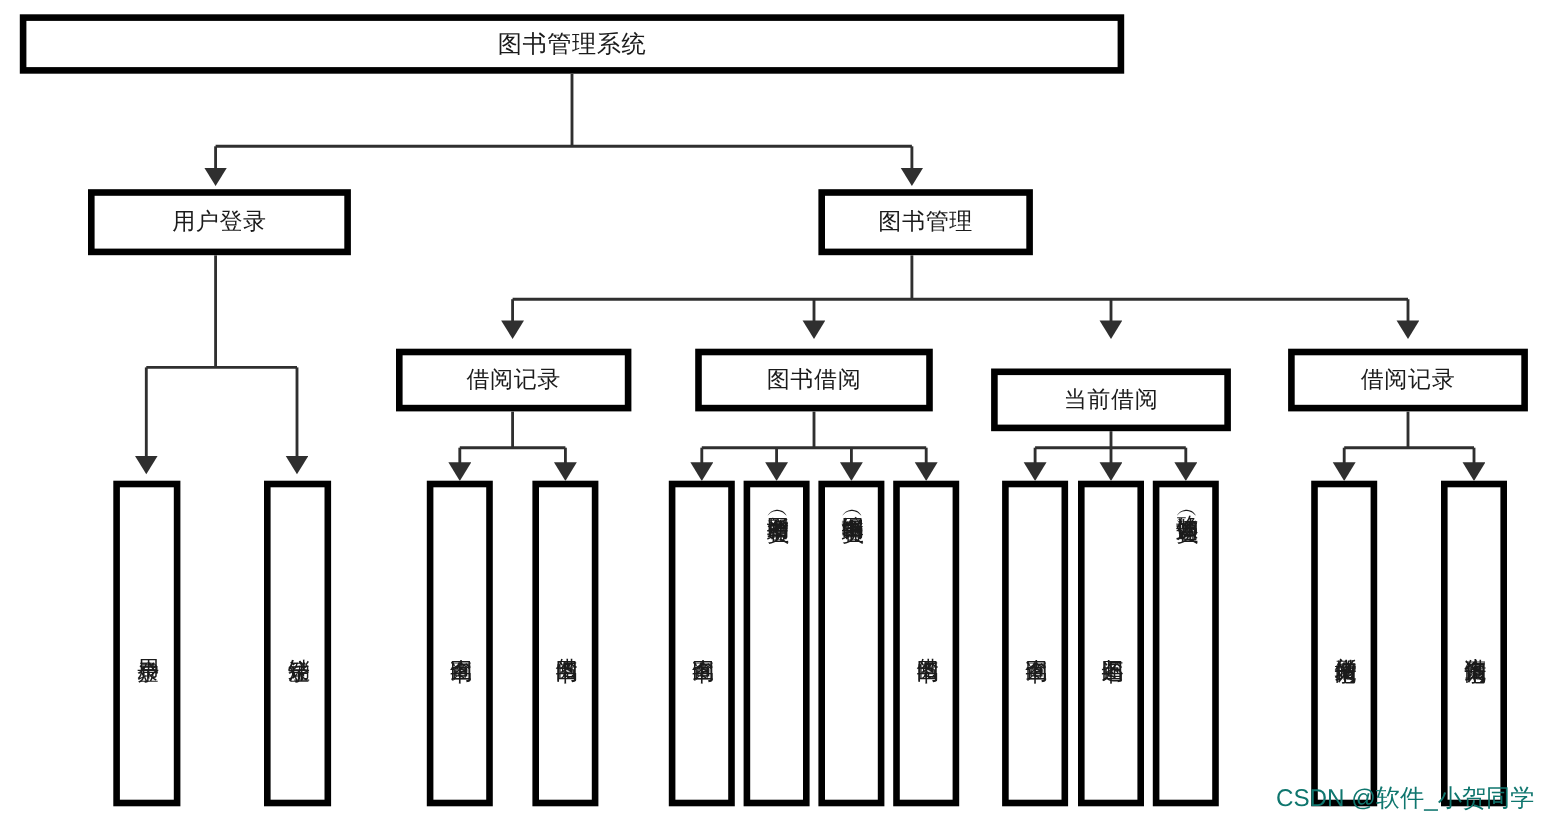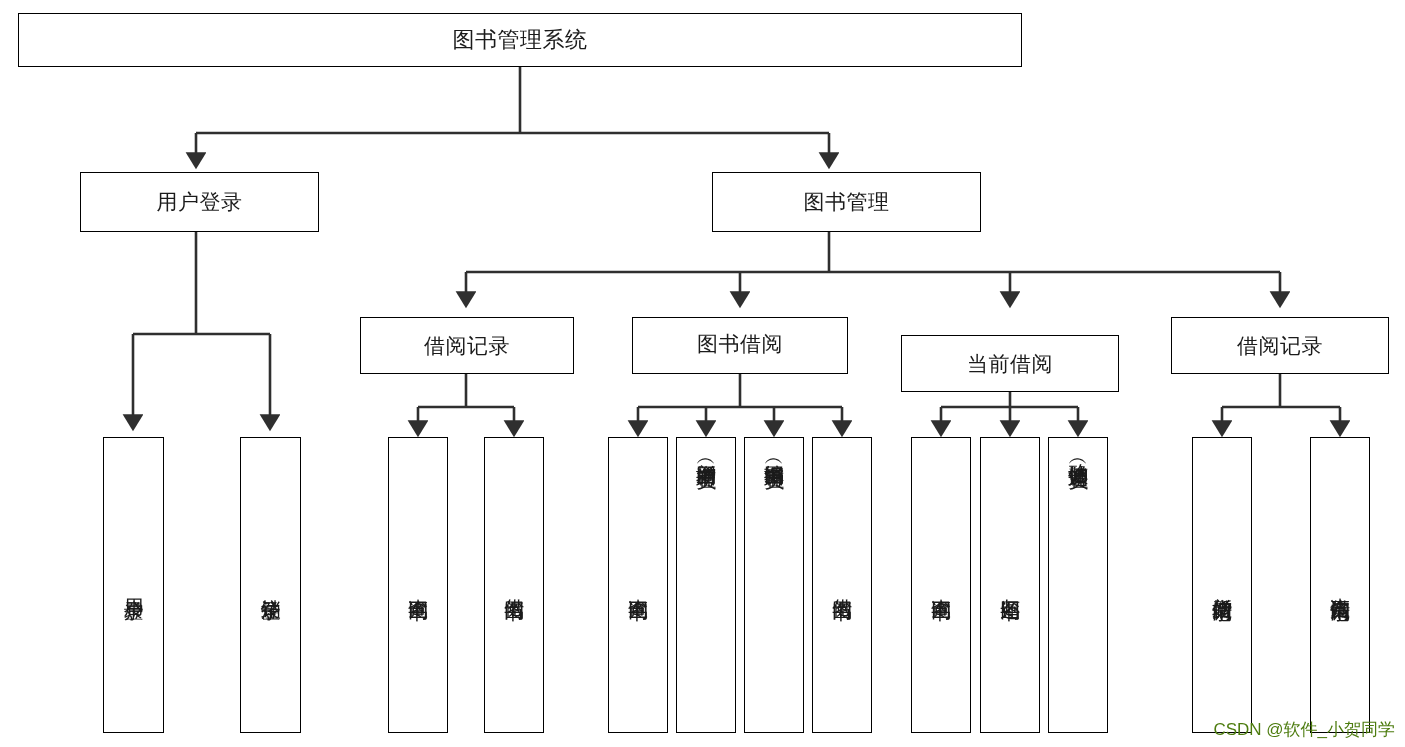--- a/index.html
+++ b/index.html
@@ -21,21 +21,21 @@
     position: absolute;
     left: 0;
     top: 0;
     width: 1405px;
     height: 747px;
     pointer-events: none;
   }
   .node {
     position: absolute;
     box-sizing: border-box;
-    border: 1px solid #000000;
+    border: 6px solid #000000;
     background: #ffffff;
     display: flex;
     align-items: center;
     justify-content: center;
     color: #1b1b1b;
     z-index: 2;
   }
   .node.h-label {
     font-size: 21px;
     line-height: 1.1;
@@ -62,22 +62,22 @@
     padding-top: 0;
   }
   .node.v-label.centered {
     align-items: center;
     padding-top: 0;
   }
   #watermark {
     position: absolute;
     right: 10px;
     bottom: 6px;
-    font-size: 17px;
-    color: #4d7c0f;
+    font-size: 22px;
+    color: #0f766e;
     z-index: 5;
     white-space: nowrap;
   }
 </style>
 </head>
 <body>
 
 <div id="canvas">
 
   <svg id="edges" viewBox="0 0 1405 747" xmlns="http://www.w3.org/2000/svg">
@@ -130,28 +130,28 @@
     </g>
   </svg>
 
   <div class="node h-label root" style="left:18px; top:13px; width:1004px; height:54px;">
     <span>图书管理系统</span>
   </div>
 
   <div class="node h-label" style="left:80px; top:172px; width:239px; height:60px;">
     <span>用户登录</span>
   </div>
-  <div class="node h-label" style="left:712px; top:172px; width:269px; height:60px;">
+  <div class="node h-label" style="left:744px; top:172px; width:195px; height:60px;">
     <span>图书管理</span>
   </div>
 
   <div class="node h-label" style="left:360px; top:317px; width:214px; height:57px;">
     <span>借阅记录</span>
   </div>
-  <div class="node h-label" style="left:632px; top:317px; width:216px; height:57px;font-family:Liberation Mono, monospace;">
+  <div class="node h-label" style="left:632px; top:317px; width:216px; height:57px;">
     <span>图书借阅</span>
   </div>
   <div class="node h-label" style="left:901px; top:335px; width:218px; height:57px;">
     <span>当前借阅</span>
   </div>
   <div class="node h-label" style="left:1171px; top:317px; width:218px; height:57px;justify-content:center;">
     <span>借阅记录</span>
   </div>
 
   <div class="node v-label centered" style="left:103px; top:437px; width:61px; height:296px;">

